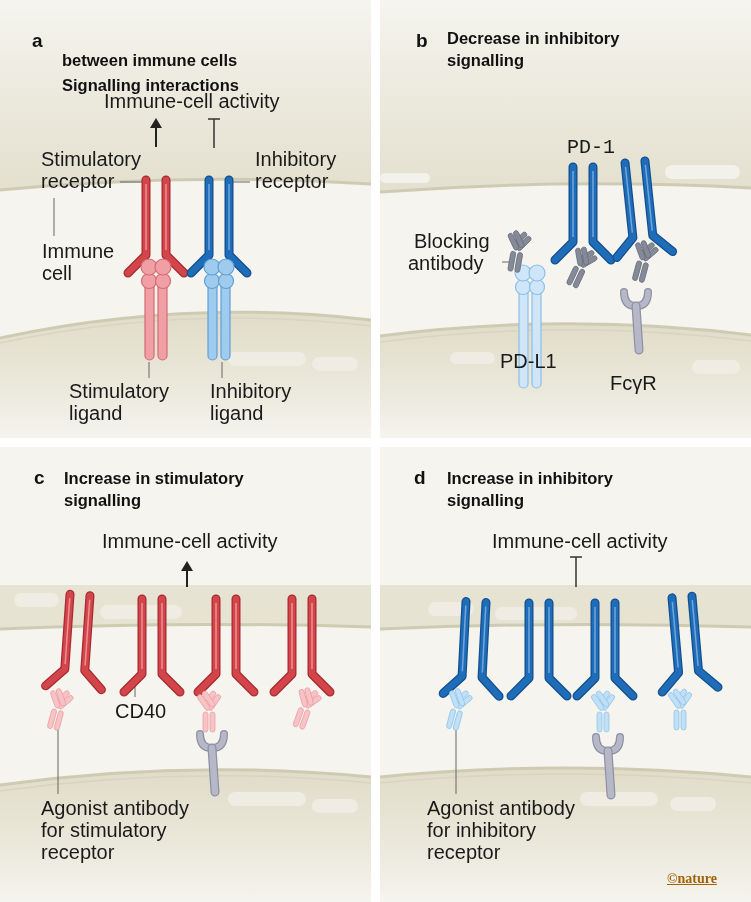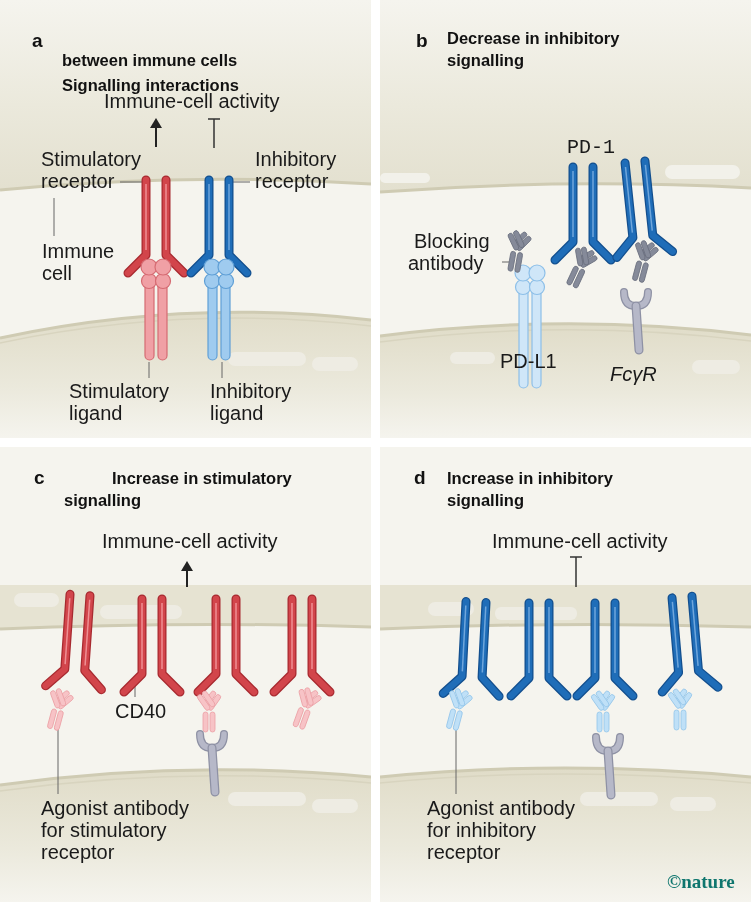--- a/index.html
+++ b/index.html
@@ -6,21 +6,21 @@
   body{width:751px;height:902px;position:relative;overflow:hidden;font-family:"Liberation Sans",sans-serif;}
   .panel{position:absolute;background:#f5f4ee;overflow:hidden;}
   #pa{left:0;top:0;width:371px;height:438px;}
   #pb{left:380px;top:0;width:371px;height:438px;}
   #pc{left:0;top:447px;width:371px;height:455px;}
   #pd{left:380px;top:447px;width:371px;height:455px;}
   .panel svg{position:absolute;left:0;top:0;}
   .t{position:absolute;color:#1a1a1a;font-size:20px;line-height:22px;white-space:nowrap;}
   .letter{position:absolute;font-weight:bold;font-size:19px;color:#111;}
   .title{position:absolute;font-weight:bold;font-size:16.5px;line-height:22px;color:#111;}
-  .copy{position:absolute;font-family:"Liberation Serif",serif;font-weight:bold;font-size:19px;color:#0f766e;}
+  .copy{position:absolute;font-family:"Liberation Serif",serif;font-weight:bold;font-size:14px;color:#a16207;text-decoration:underline;}
 </style>
 </head>
 <body>
 
 <svg width="0" height="0" style="position:absolute">
   <defs>
     <linearGradient id="topcell" x1="0" y1="0" x2="0" y2="1">
       <stop offset="0" stop-color="#f5f4ee"></stop>
       <stop offset="0.55" stop-color="#ebe9dc"></stop>
       <stop offset="1" stop-color="#e3e0cf"></stop>
@@ -179,21 +179,21 @@
     <use href="#ab-grey" transform="translate(200,268) rotate(25)"></use>
     <use href="#ab-grey" transform="translate(263,262) rotate(15)"></use>
   </svg>
   <div class="letter" style="left:36px;top:30px;">b</div>
   <div class="title" style="left:67px;top:27px;">Decrease in inhibitory</div>
   <div class="title" style="left:67px;top:49px;">signalling</div>
   <div class="t" style="left:187px;top:137px;font-family:Liberation Mono, monospace;">PD-1</div>
   <div class="t" style="left:34px;top:230px;">Blocking</div>
   <div class="t" style="left:28px;top:252px;">antibody</div>
   <div class="t" style="left:120px;top:350px;">PD-L1</div>
-  <div class="t" style="left:230px;top:363px;font-style:italic;">FcγR</div>
+  <div class="t" style="left:230px;top:372px;">FcγR</div>
 </div>
 
 <div class="panel" id="pc">
   <svg width="371" height="455">
     <path d="M0,138 L371,138 L371,180 Q185,174 0,182 Z" fill="#e6e3d2"></path>
     <path d="M0,182 Q185,174 371,180" fill="none" stroke="#cfcbb3" stroke-width="3"></path>
     <rect x="14" y="146" width="45" height="14" rx="7" fill="#eeece3"></rect>
     <rect x="100" y="158" width="82" height="14" rx="7" fill="#eeece3"></rect>
     <path d="M0,338 Q185,312 371,330 L371,455 L0,455 Z" fill="url(#botcell)"></path>
     <path d="M0,338 Q185,312 371,330" fill="none" stroke="#cfcbb3" stroke-width="3"></path>
@@ -207,21 +207,21 @@
     <use href="#rec-red" transform="translate(80,148) rotate(4)"></use>
     <use href="#rec-red" x="152" y="152"></use>
     <use href="#rec-red" x="226" y="152"></use>
     <use href="#rec-red" x="302" y="152"></use>
     <use href="#ab-pink" transform="translate(58,263) rotate(15)"></use>
     <use href="#ab-pink" transform="translate(209,265)"></use>
     <use href="#ab-pink" transform="translate(305,262) rotate(20)"></use>
     <use href="#fcr" x="212" y="287"></use>
   </svg>
   <div class="letter" style="left:34px;top:20px;">c</div>
-  <div class="title" style="left:64px;top:20px;margin-left:48px;">Increase in stimulatory</div>
+  <div class="title" style="left:64px;top:20px;">Increase in stimulatory</div>
   <div class="title" style="left:64px;top:42px;">signalling</div>
   <div class="t" style="left:102px;top:83px;">Immune-cell activity</div>
   <div class="t" style="left:115px;top:253px;">CD40</div>
   <div class="t" style="left:41px;top:350px;">Agonist antibody</div>
   <div class="t" style="left:41px;top:372px;">for stimulatory</div>
   <div class="t" style="left:41px;top:394px;">receptor</div>
 </div>
 
 <div class="panel" id="pd">
   <svg width="371" height="455">

